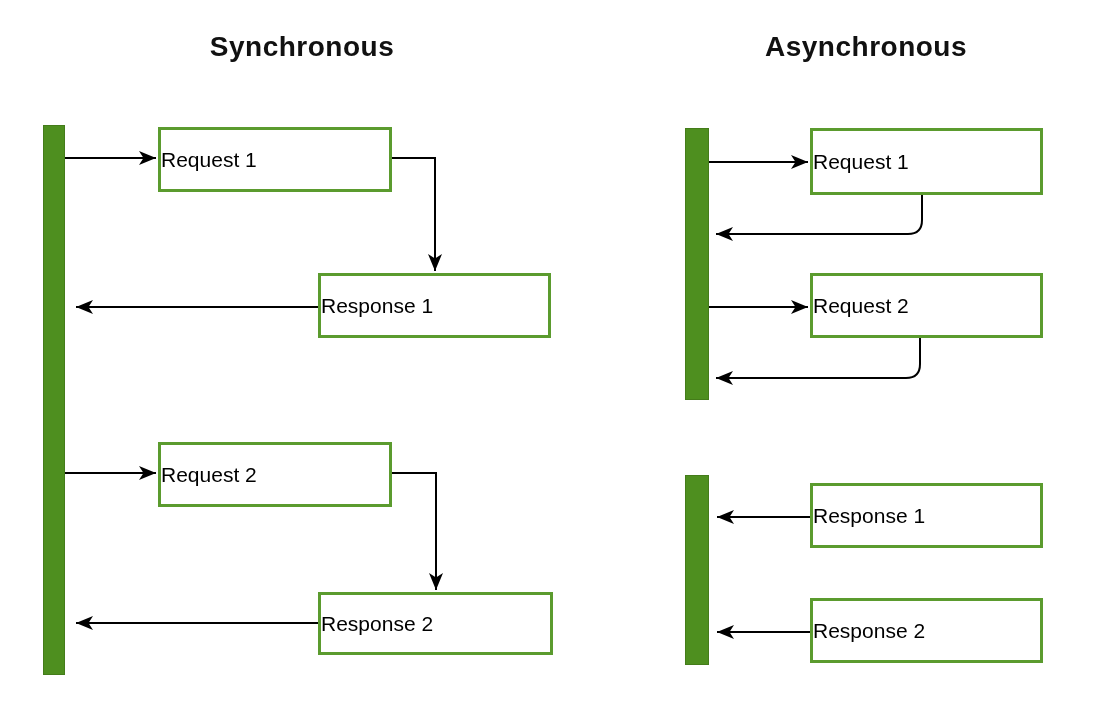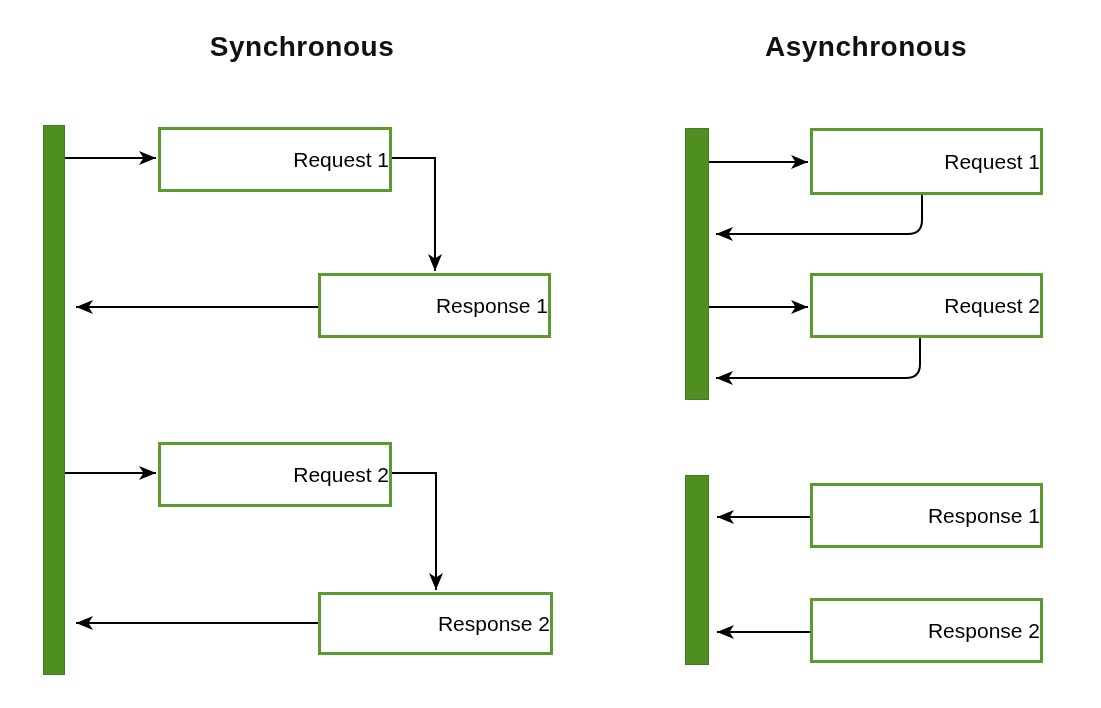--- a/index.html
+++ b/index.html
@@ -35,21 +35,21 @@
     border:1px solid var(--bar-stroke);
     box-sizing:border-box;
   }
   .node{
     position:absolute;
     box-sizing:border-box;
     background:var(--box-fill);
     border:3px solid var(--box-border);
     display:flex;
     align-items:center;
-    justify-content:flex-end;
+    justify-content:flex-start;
     font-size:21px;
     color:var(--label-color);
   }
   #arrow-layer{
     position:absolute;
     left:0;top:0;
     pointer-events:none;
   }
   #arrow-layer path{
     fill:none;

